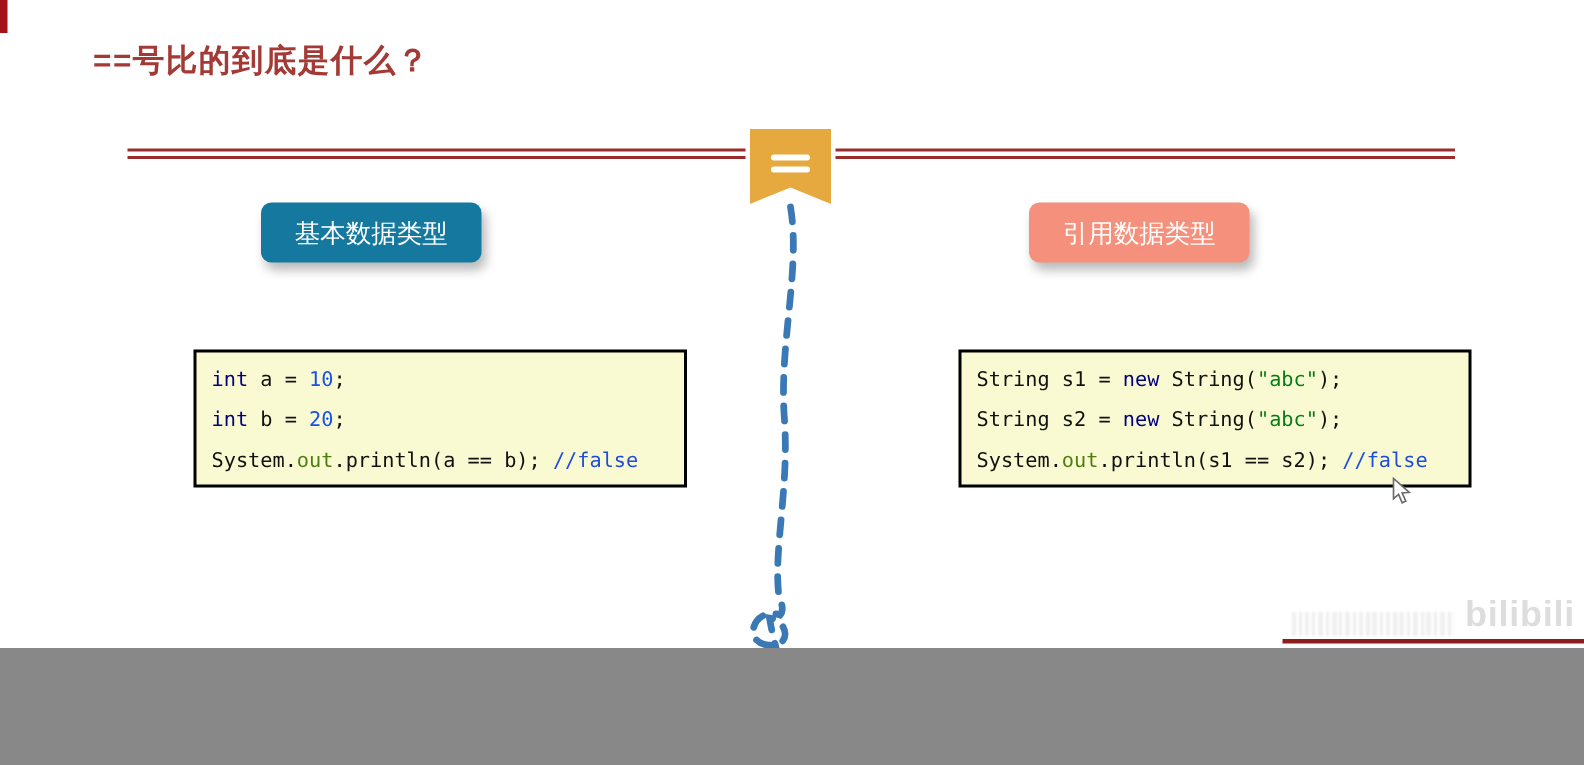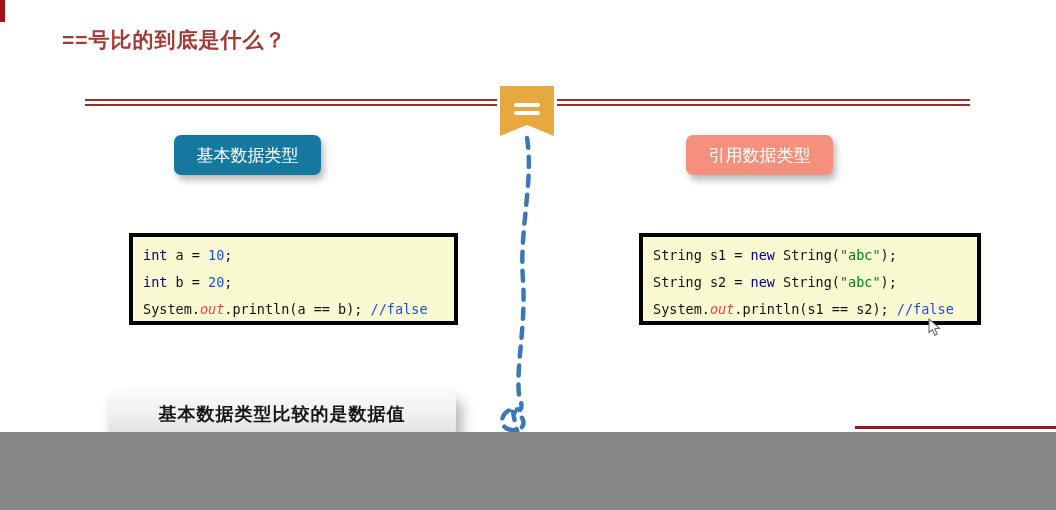--- a/index.html
+++ b/index.html
@@ -32,31 +32,31 @@
   .badge{
     position:absolute;top:135px;width:147px;height:40px;border-radius:7px;
     display:flex;align-items:center;justify-content:center;
     color:#ffffff;font-size:17px;font-weight:500;
     box-shadow:3px 5px 7px rgba(0,0,0,0.28);
   }
   .badge-left{left:174px;background:#15789E;}
   .badge-right{left:686px;background:#F4907B;}
   
   .code{
-    position:absolute;top:233px;height:92px;background:#FAFAD2;border:4px solid #000000;
+    position:absolute;top:233px;height:92px;background:#FAFAD2;border:2px solid #000000;
     box-sizing:border-box;margin:0;padding:5px 10px;
     font-family:"DejaVu Sans Mono","Liberation Mono",monospace;font-size:13.5px;color:#111;
   }
   .code-left{left:129px;width:329px;}
   .code-right{left:639px;width:342px;}
   .code-line{white-space:pre;line-height:27px;}
   .tok{white-space:pre;}
   .tok.kw{color:#000080;}
   .tok.num{color:#1750EB;}
-  .tok.field{color:#ef4444;font-style:italic;}
+  .tok.field{color:#4d7c0f;}
   .tok.str{color:#067D17;}
   .tok.cm{color:#1d4ed8;}
   
   .conclusion{
     position:absolute;top:390px;width:348px;height:47px;border-radius:10px;
     background:linear-gradient(180deg,#fbfbfb 0%,#efefef 55%,#dedede 100%);
     box-shadow:6px 9px 14px rgba(0,0,0,0.30);
     display:flex;align-items:center;justify-content:center;
     font-size:18px;font-weight:bold;color:#161616;letter-spacing:1px;
   }
@@ -107,21 +107,24 @@
              C 523 477 519 494 520 512" fill="none" stroke="#3B79B6" stroke-width="4.5" stroke-linecap="round" stroke-dasharray="10 9"></path>
   </svg>
 
   <div class="badge badge-left">基本数据类型</div>
   <div class="badge badge-right">引用数据类型</div>
 
   <pre class="code code-left"><div class="code-line"><span class="tok kw">int</span><span class="tok"> a = </span><span class="tok num">10</span><span class="tok">;</span></div><div class="code-line"><span class="tok kw">int</span><span class="tok"> b = </span><span class="tok num">20</span><span class="tok">;</span></div><div class="code-line"><span class="tok">System.</span><span class="tok field">out</span><span class="tok">.println(a == b); </span><span class="tok cm">//false</span></div></pre>
 
   <pre class="code code-right"><div class="code-line"><span class="tok">String s1 = </span><span class="tok kw">new</span><span class="tok"> String(</span><span class="tok str">"abc"</span><span class="tok">);</span></div><div class="code-line"><span class="tok">String s2 = </span><span class="tok kw">new</span><span class="tok"> String(</span><span class="tok str">"abc"</span><span class="tok">);</span></div><div class="code-line"><span class="tok">System.</span><span class="tok field">out</span><span class="tok">.println(s1 == s2); </span><span class="tok cm">//false</span></div></pre>
 
-  <div class="conclusion conclusion-left">基本数据类型比较的是数据值</div>
 
+  <div class="watermark">
+    <span class="wm-noise"></span>
+    <span class="wm-logo">bilibili</span>
+  </div>
   <div class="wm-underline"></div>
 
   <svg class="cursor" width="14" height="19" viewBox="0 0 14 19">
     <path d="M1 1 L1 14.5 L4.4 11.6 L6.8 17.2 L9.2 16.1 L6.8 10.7 L11.5 10.3 Z" fill="#ffffff" stroke="#6b6b6b" stroke-width="1.1"></path>
   </svg>
 
 </div>
 
 </body></html>

